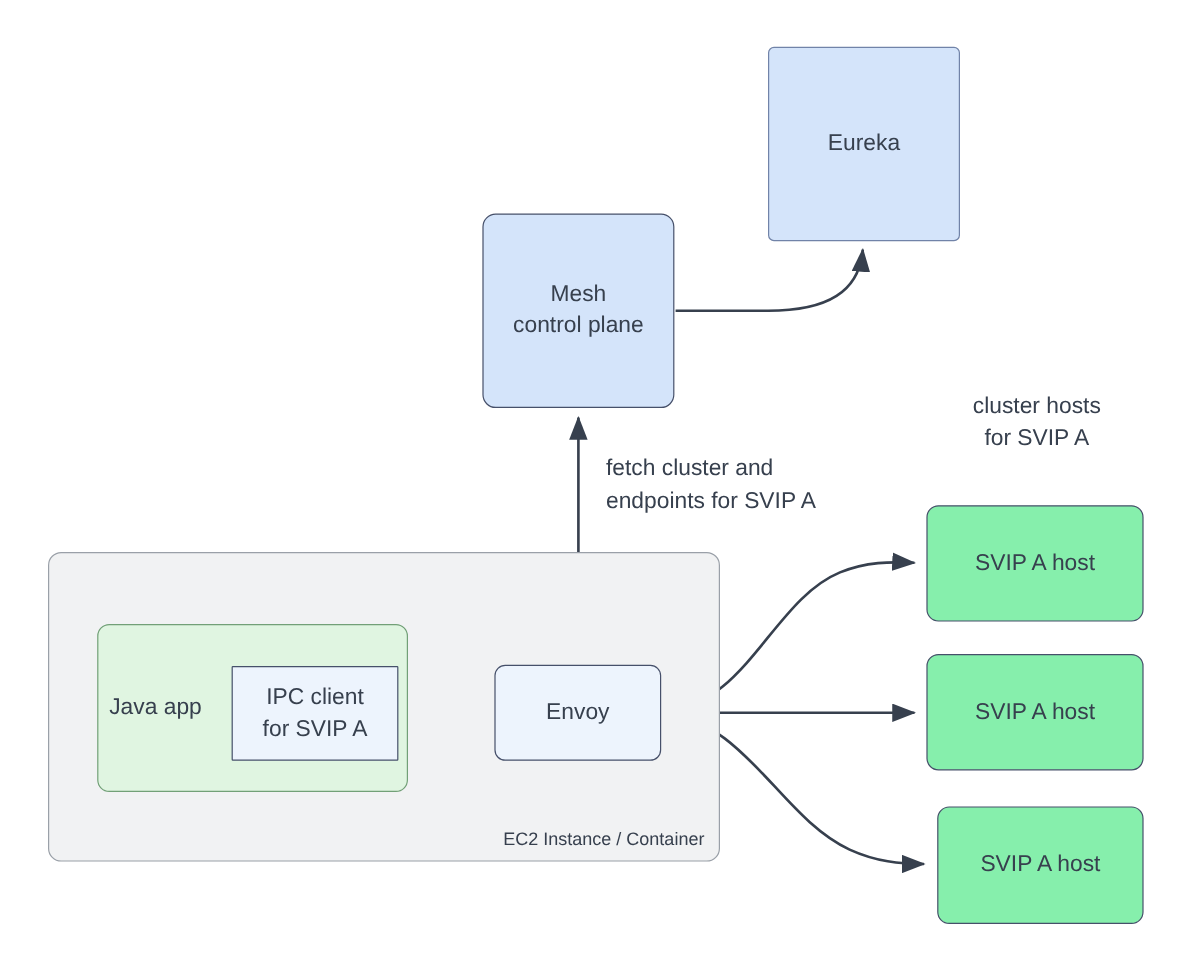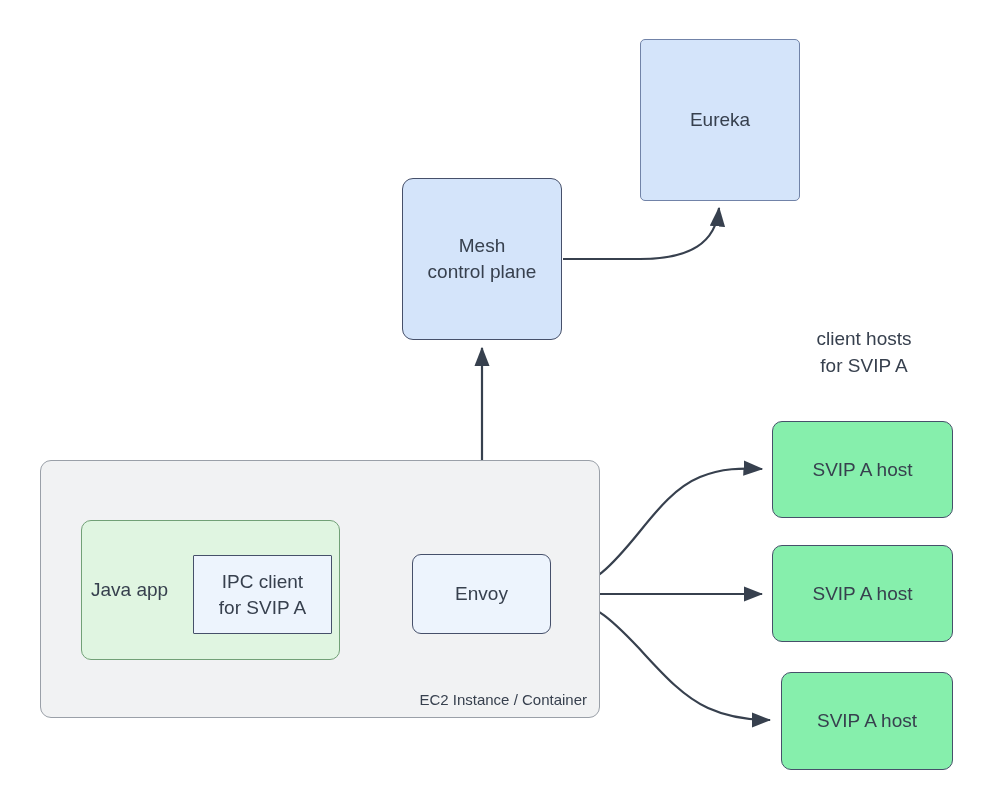--- a/index.html
+++ b/index.html
@@ -200,17 +200,19 @@
   </div>
 
   <div class="node node-host node-host-2">
     <span>SVIP A host</span>
   </div>
 
   <div class="node node-host node-host-3">
     <span>SVIP A host</span>
   </div>
 
-
-  <div class="edge-label label-cluster-hosts">client hosts
+  <div class="edge-label label-fetch">fetch cluster and
+endpoints for SVIP A</div>
+
+  <div class="edge-label label-cluster-hosts">cluster hosts
 for SVIP A</div>
 
 </div>
 
 </body></html>

